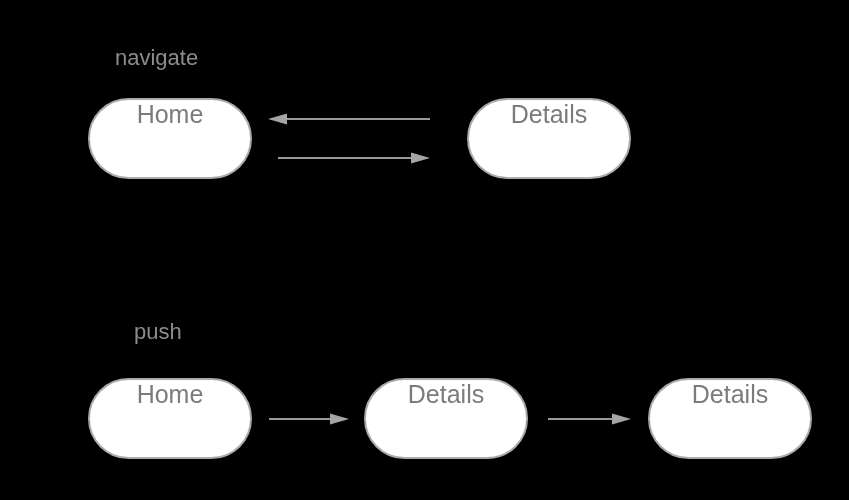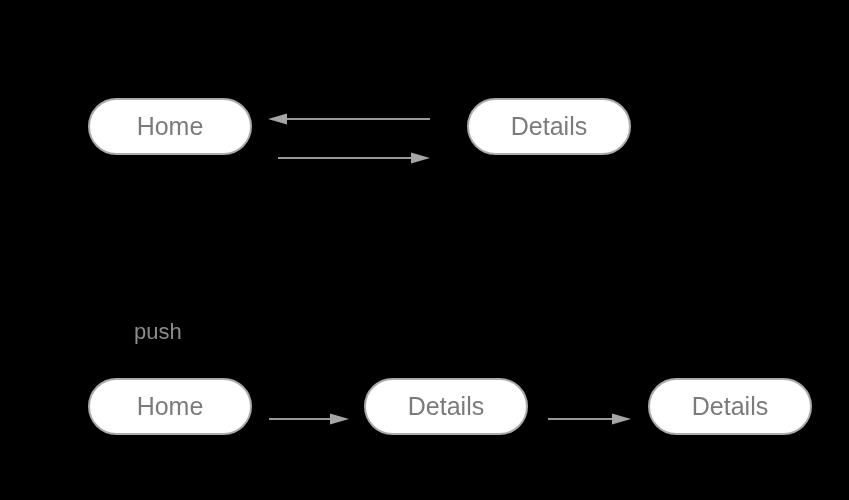--- a/index.html
+++ b/index.html
@@ -21,26 +21,26 @@
   }
   .group-label{
     position:absolute;
     font-size:22px;
     line-height:27px;
     color:var(--label-text);
     white-space:nowrap;
   }
   .node{
     position:absolute;
-    width:164px;height:57px;
+    width:164px;height:81px;
     box-sizing:border-box;
     background:var(--node-fill);
     border:2.5px solid var(--node-border);
     border-radius:41px;
-    display:flex;align-items:center;justify-content:center;
+    display:flex;align-items:flex-start;justify-content:center;
   }
   .node .node-label{
     font-size:25px;
     color:var(--node-text);
     white-space:nowrap;
   }
   .edge-layer{
     position:absolute;left:0;top:0;width:849px;height:500px;
     pointer-events:none;
   }
@@ -53,20 +53,21 @@
   #node-nav-details{left:467px;top:98px;}
   #node-push-home{left:88px;top:378px;}
   #node-push-details-1{left:364px;top:378px;}
   #node-push-details-2{left:648px;top:378px;}
 </style>
 </head>
 <body>
 
 <div class="canvas">
 
+  <div class="group-label" id="label-navigate">navigate</div>
 
   <div class="node" id="node-nav-home">
     <span class="node-label">Home</span>
   </div>
 
   <div class="node" id="node-nav-details">
     <span class="node-label">Details</span>
   </div>
 
   <div class="group-label" id="label-push">push</div>

